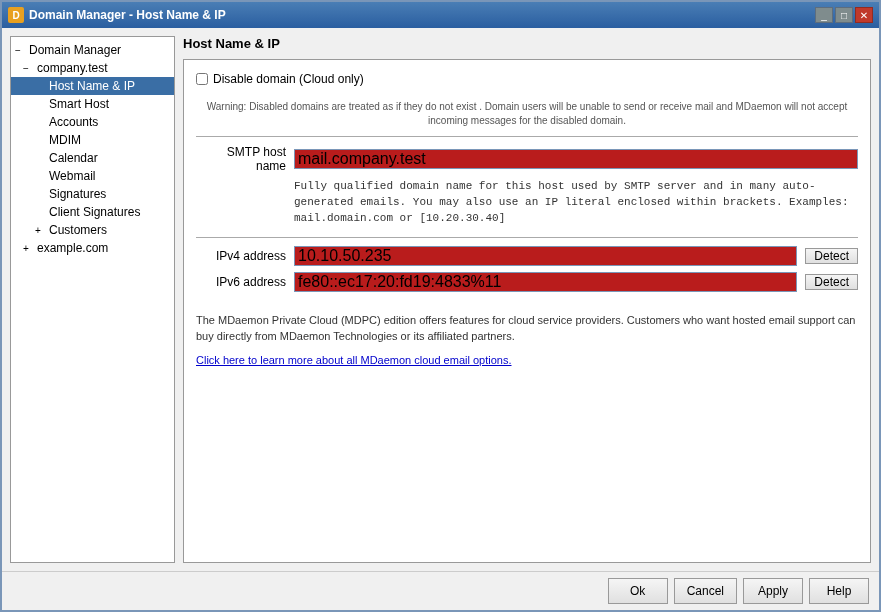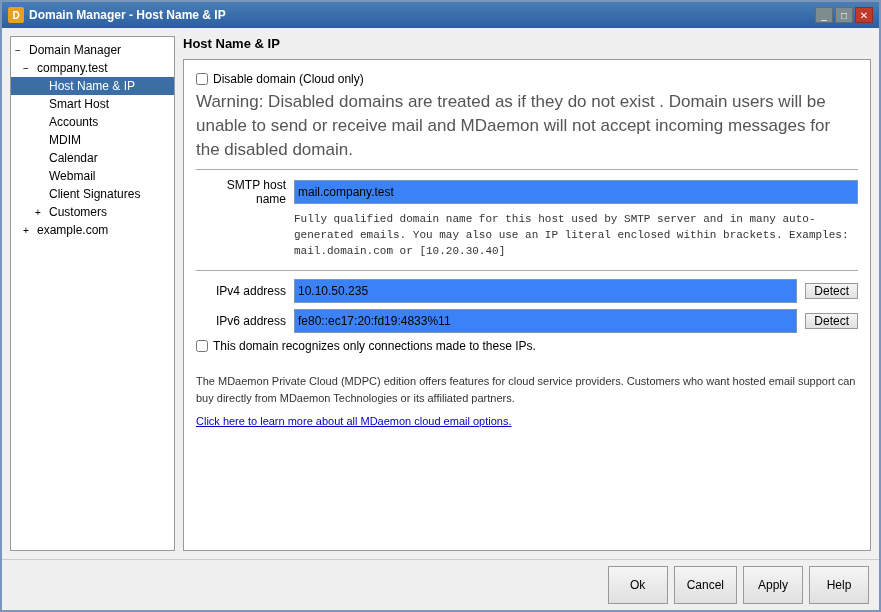--- a/index.html
+++ b/index.html
@@ -127,47 +127,48 @@
     }
     .section-divider {
       border: none;
       border-top: 1px solid #aaa;
       margin: 8px 0;
     }
     .checkbox-row {
       display: flex;
       align-items: center;
       gap: 5px;
-      margin-bottom: 4px;
+      margin-bottom: 14px;
     }
     .warning-text {
       color: #555;
-      font-size: 17px;
+      font-size: 10px;
       line-height: 1.4;
       margin-bottom: 8px;
+      text-align: center;
     }
     .form-row {
       display: flex;
       align-items: center;
       gap: 8px;
       margin-bottom: 6px;
     }
     .form-label {
       width: 90px;
       text-align: right;
       flex-shrink: 0;
       font-size: 12px;
     }
     .form-input {
       flex: 1;
       height: 20px;
       border: 1px solid #7a96b8;
-      padding: 11px 3px;
-      font-size: 12px;
-      background: #3b82f6;
+      padding: 5px 3px;
+      font-size: 16px;
+      background: #b91c1c;
     }
     .detect-btn {
       height: 16px;
       padding: 0 8px;
       background: linear-gradient(to bottom, #f5f5f5, #e0e0e0);
       border: 1px solid #999;
       cursor: pointer;
       font-size: 12px;
     }
     .info-text {
@@ -193,21 +194,21 @@
       display: flex;
       justify-content: flex-end;
       align-items: center;
       padding: 6px 10px;
       gap: 6px;
       background: #f0f0f0;
       border-top: 1px solid #ccc;
       flex-shrink: 0;
     }
     .bottom-btn {
-      height: 38px;
+      height: 26px;
       min-width: 60px;
       padding: 0 12px;
       background: linear-gradient(to bottom, #f5f5f5, #e0e0e0);
       border: 1px solid #999;
       cursor: pointer;
       font-size: 12px;
     }
     .connect-only-row {
       display: flex;
       align-items: center;
@@ -266,20 +267,24 @@
       <div class="tree-item tree-indent-2">
         <span class="expander">&nbsp;</span>
         <span>Calendar</span>
       </div>
       <div class="tree-item tree-indent-2">
         <span class="expander">&nbsp;</span>
         <span>Webmail</span>
       </div>
       <div class="tree-item tree-indent-2">
         <span class="expander">&nbsp;</span>
+        <span>Signatures</span>
+      </div>
+      <div class="tree-item tree-indent-2">
+        <span class="expander">&nbsp;</span>
         <span>Client Signatures</span>
       </div>
       <div class="tree-item tree-indent-2">
         <span class="expander">+</span>
         <span>Customers</span>
       </div>
       <div class="tree-item tree-indent-1">
         <span class="expander">+</span>
         <span>example.com</span>
       </div>
@@ -312,24 +317,20 @@
           <input type="text" class="form-input" value="10.10.50.235" style="">
           <button class="detect-btn">Detect</button>
         </div>
 
         <div class="form-row">
           <span class="form-label">IPv6 address</span>
           <input type="text" class="form-input" value="fe80::ec17:20:fd19:4833%11" style="">
           <button class="detect-btn">Detect</button>
         </div>
 
-        <div class="connect-only-row">
-          <input type="checkbox" style="">
-          <span>This domain recognizes only connections made to these IPs.</span>
-        </div>
 
         <div class="cloud-text">The MDaemon Private Cloud (MDPC) edition offers features for cloud service providers. Customers who want hosted email support can buy directly from MDaemon Technologies or its affiliated partners.</div>
 
         <div style="margin-top: 8px;">
           <span class="link-text">Click here to learn more about all MDaemon cloud email options.</span>
         </div>
       </div>
     </div>
   </div>
 

